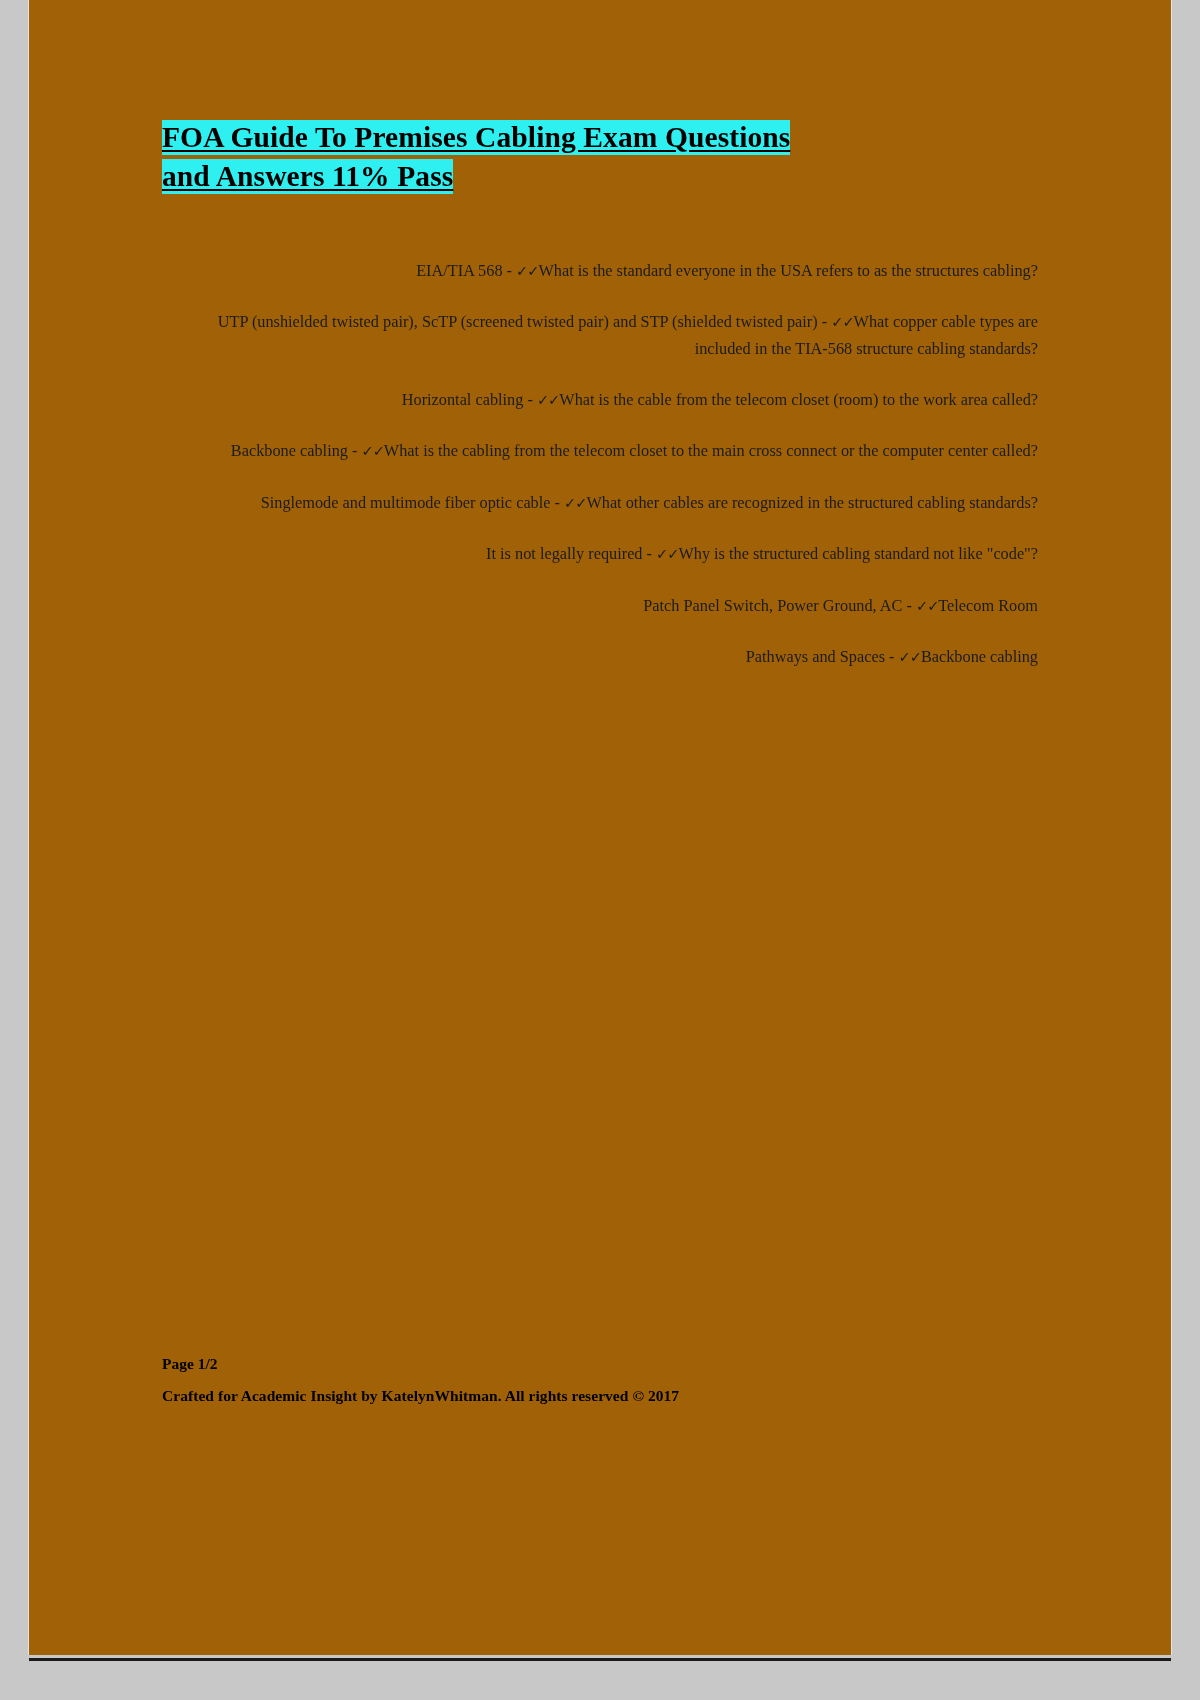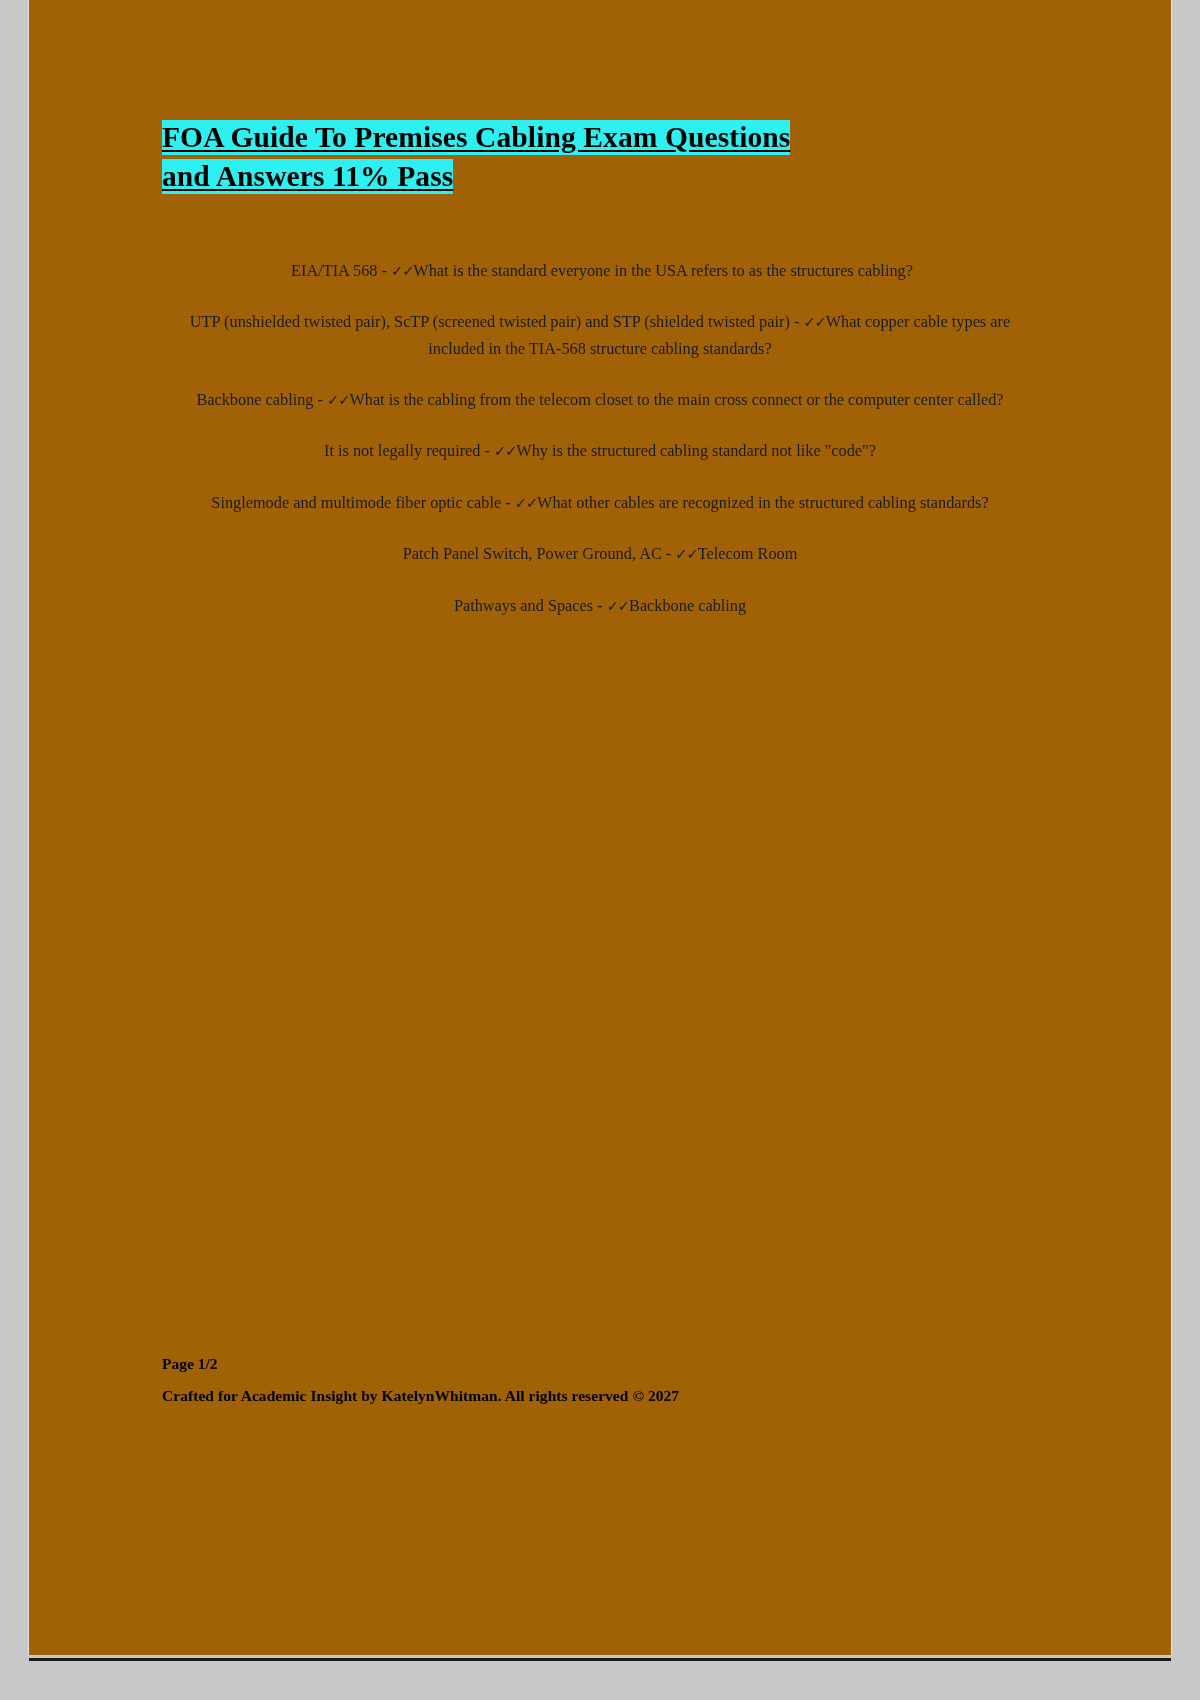--- a/index.html
+++ b/index.html
@@ -50,21 +50,21 @@
     margin: 0;
     padding: 0;
     list-style: none;
     margin-top: 62px;
   }
   .qa-item {
     font-size: 16.3px;
     line-height: 1.62;
     color: #1b1b1b;
     margin-bottom: 25px;
-    text-align: center;
+    text-align: right;
   }
   .qa-item:first-child {
     padding-left: 4px;
   }
   .checks {
     letter-spacing: -1px;
     font-family: "DejaVu Sans", sans-serif;
     font-size: 14.5px;
   }
   .footer {
@@ -111,29 +111,30 @@
   <div class="page-inner">
 
     <h1 class="doc-title">
       <span class="hl">FOA Guide To Premises Cabling Exam Questions</span><br>
       <span class="hl">and Answers 11% Pass</span>
     </h1>
 
     <ul class="qa-list">
       <li class="qa-item"> EIA/TIA 568 - <span class="checks">✓✓</span>What is the standard everyone in the USA refers to as the structures cabling?</li>
       <li class="qa-item">UTP (unshielded twisted pair), ScTP (screened twisted pair) and STP (shielded twisted pair) - <span class="checks">✓✓</span>What copper cable types are included in the TIA-568 structure cabling standards?</li>
+      <li class="qa-item">Horizontal cabling - <span class="checks">✓✓</span>What is the cable from the telecom closet (room) to the work area called?</li>
       <li class="qa-item">Backbone cabling - <span class="checks">✓✓</span>What is the cabling from the telecom closet to the main cross connect or the computer center called?</li>
+      <li class="qa-item">Singlemode and multimode fiber optic cable - <span class="checks">✓✓</span>What other cables are recognized in the structured cabling standards?</li>
       <li class="qa-item">It is not legally required - <span class="checks">✓✓</span>Why is the structured cabling standard not like "code"?</li>
-      <li class="qa-item">Singlemode and multimode fiber optic cable - <span class="checks">✓✓</span>What other cables are recognized in the structured cabling standards?</li>
       <li class="qa-item">Patch Panel Switch, Power Ground, AC - <span class="checks">✓✓</span>Telecom Room</li>
       <li class="qa-item">Pathways and Spaces - <span class="checks">✓✓</span>Backbone cabling</li>
     </ul>
 
   </div>
 
   <div class="footer">
     <div class="page-num">Page 1/2</div>
-    <div class="credit">Crafted for Academic Insight by KatelynWhitman. All rights reserved © 2027</div>
+    <div class="credit">Crafted for Academic Insight by KatelynWhitman. All rights reserved © 2017</div>
   </div>
 </div>
 
 <div class="bottom-strip"></div>
 <div class="bottom-rule"></div>
 
 </body></html>

